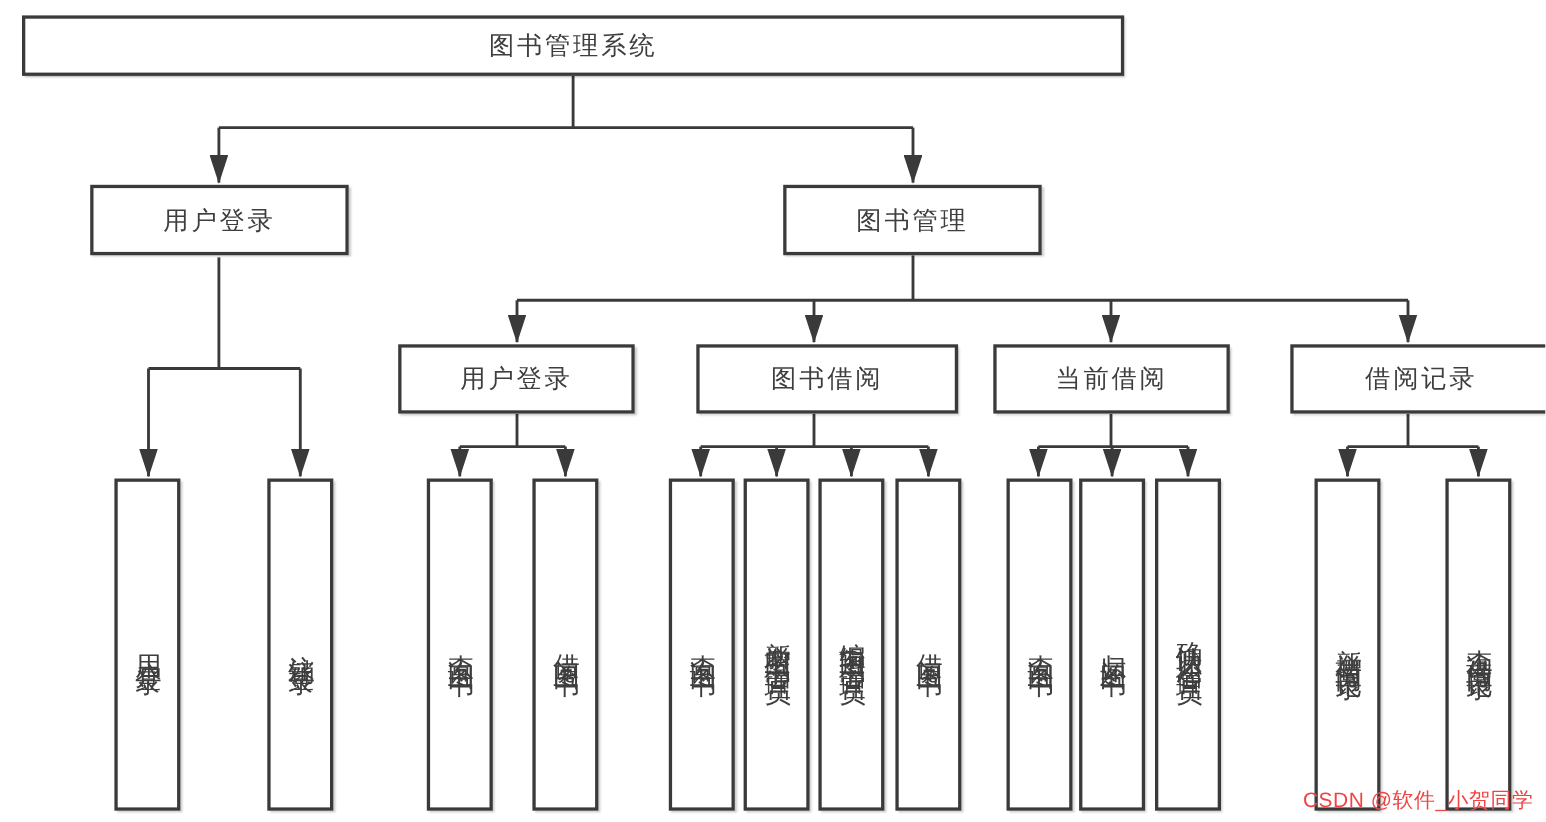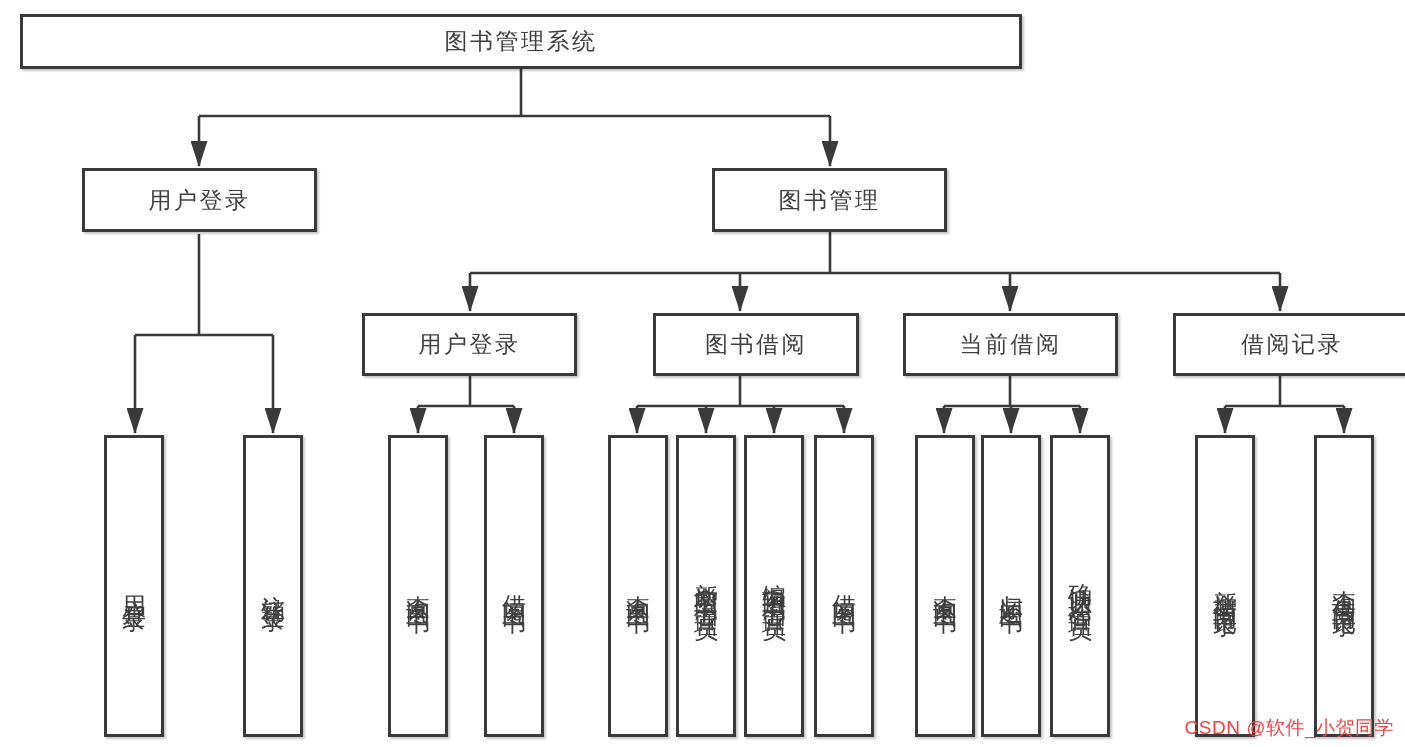--- a/index.html
+++ b/index.html
@@ -109,21 +109,21 @@
   <div class="node" style="left:82px; top:168px; width:235px; height:64px;">
     <span class="hlabel">用户登录</span>
   </div>
   <div class="node" style="left:712px; top:168px; width:235px; height:64px;">
     <span class="hlabel">图书管理</span>
   </div>
 
   <div class="node" style="left:362px; top:313px; width:215px; height:63px;">
     <span class="hlabel">用户登录</span>
   </div>
-  <div class="node" style="left:633px; top:313px; width:206px; height:63px;margin-left:20px;">
+  <div class="node" style="left:633px; top:313px; width:238px; height:63px;">
     <span class="hlabel">图书借阅</span>
   </div>
   <div class="node" style="left:903px; top:313px; width:215px; height:63px;justify-content:center;">
     <span class="hlabel">当前借阅</span>
   </div>
   <div class="node" style="left:1173px; top:313px; width:238px; height:63px;">
     <span class="hlabel">借阅记录</span>
   </div>
 
   <div class="node" style="left:104px; top:435px; width:60px; height:302px;">

